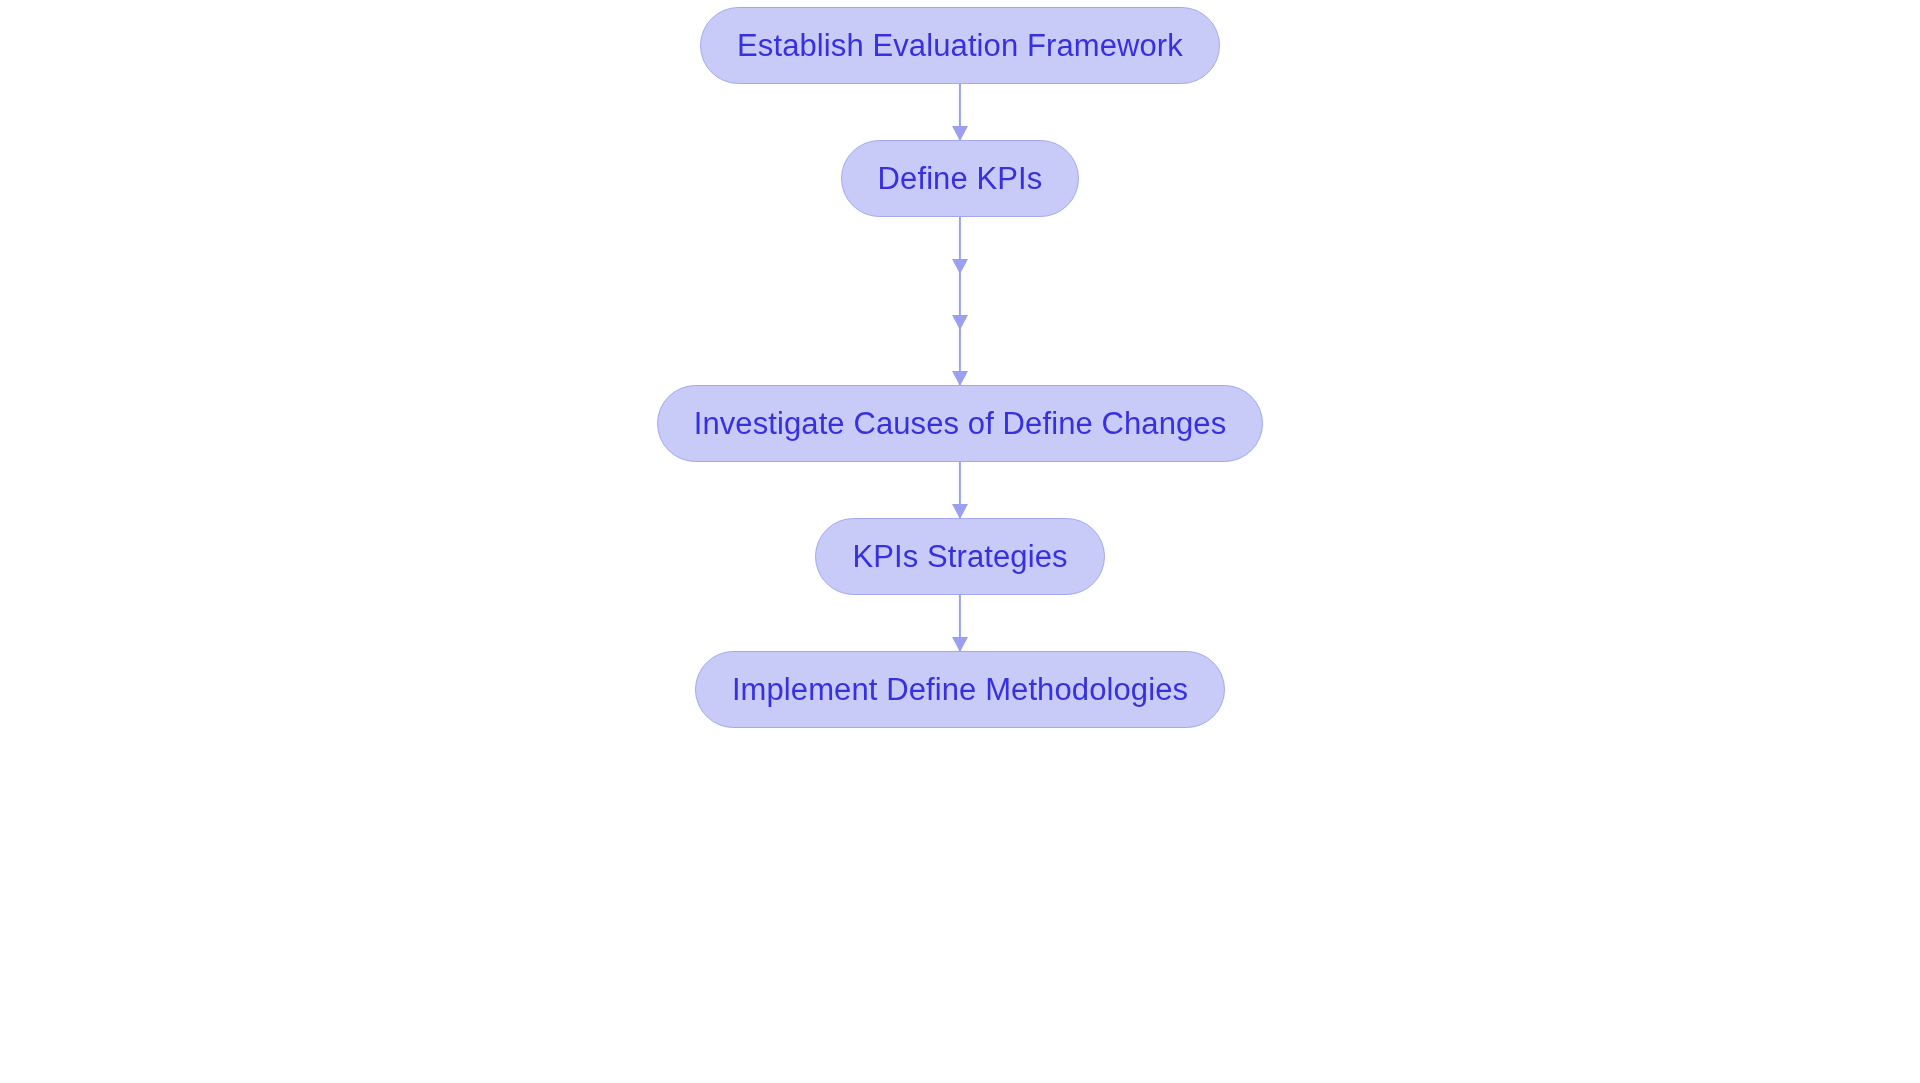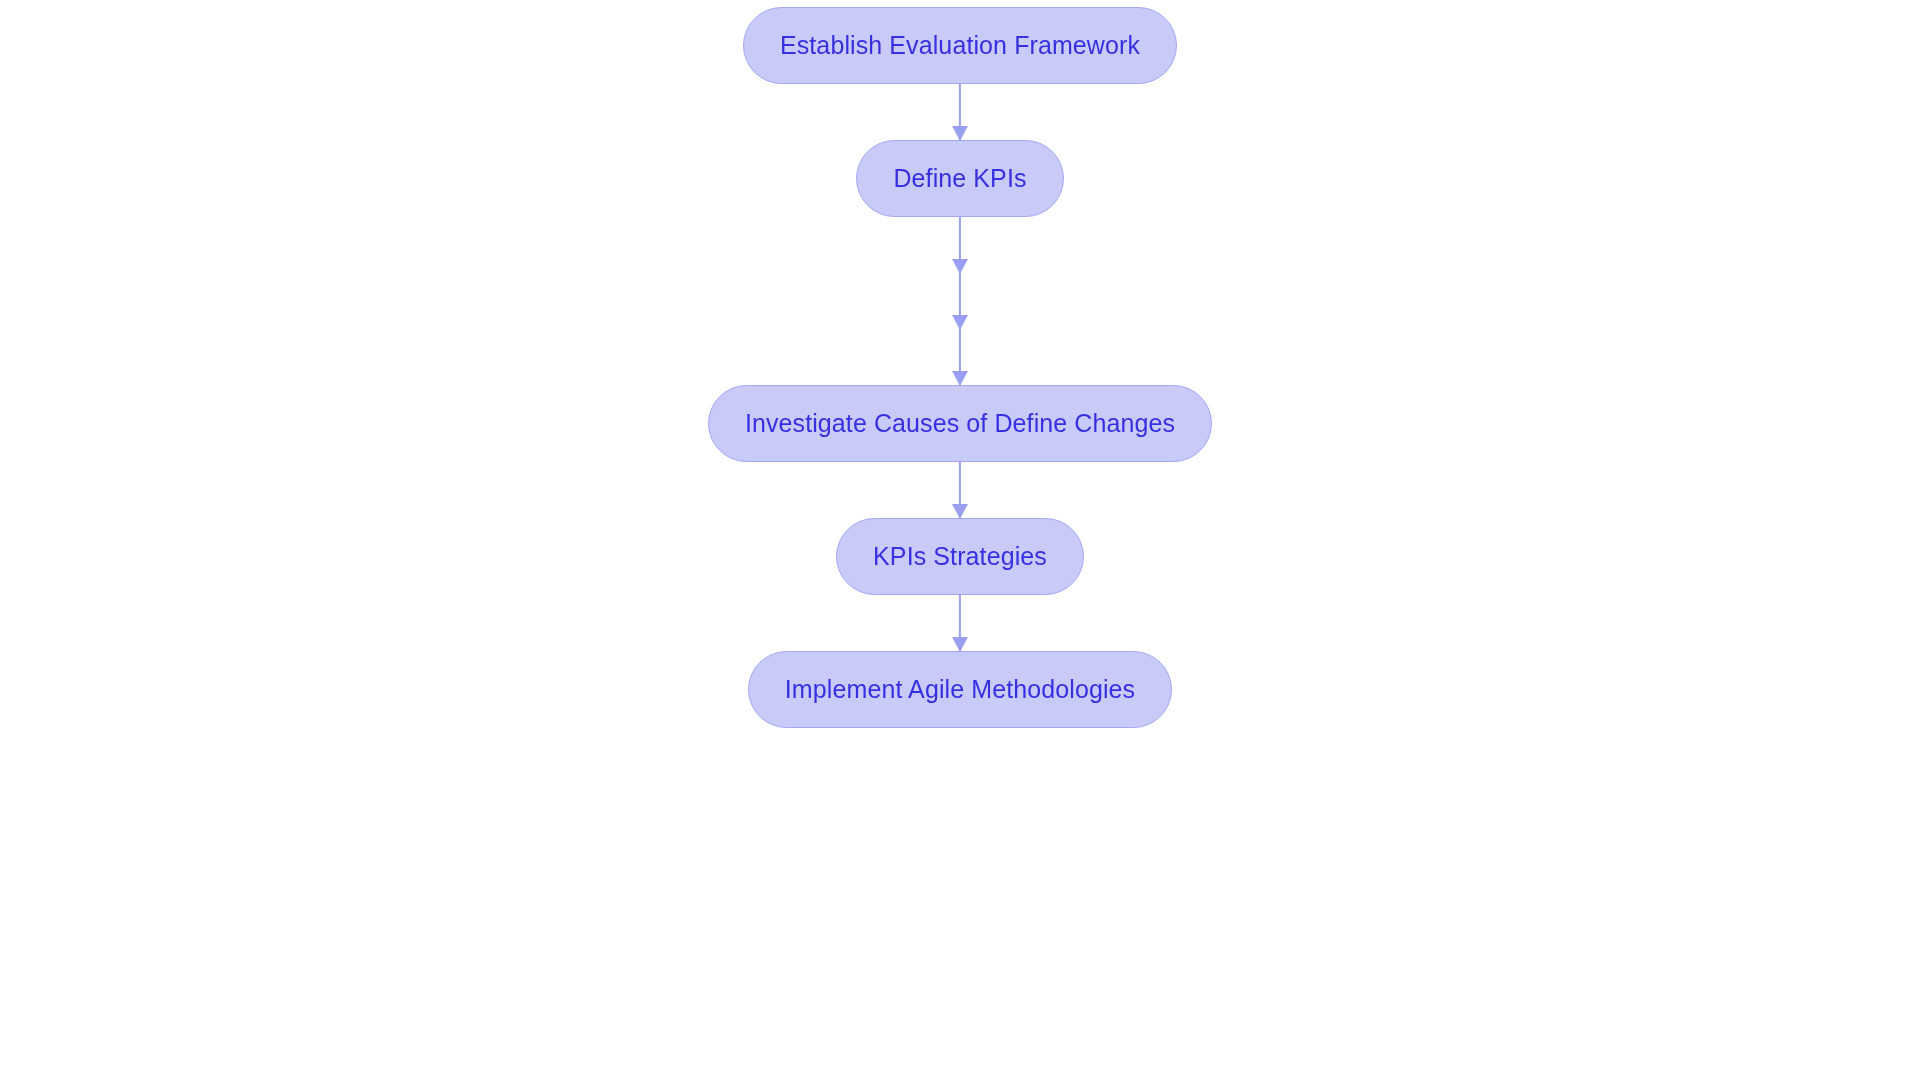--- a/index.html
+++ b/index.html
@@ -43,21 +43,21 @@
     border: 1.3px solid #a3a7ef;
     border-radius: 999px;
     height: 77px;
     padding: 0 36px;
     white-space: nowrap;
   }
 
   .flow-node-label {
     color: #3730e0;
     font-family: "Liberation Sans", sans-serif;
-    font-size: 25px;
+    font-size: 31px;
     font-weight: 400;
     line-height: 1;
     letter-spacing: 0.1px;
     white-space: nowrap;
   }
 
   
   .flow-edge {
     position: relative;
     width: 14px;
@@ -135,17 +135,17 @@
     <div class="flow-node">
       <span class="flow-node-label">KPIs Strategies</span>
     </div>
 
     <div class="flow-edge" style="height:56px">
       <span class="flow-edge-line"></span>
       <span class="flow-edge-head"></span>
     </div>
 
     <div class="flow-node">
-      <span class="flow-node-label">Implement Agile Methodologies</span>
+      <span class="flow-node-label">Implement Define Methodologies</span>
     </div>
 
   </div>
 </div>
 
 </body></html>

